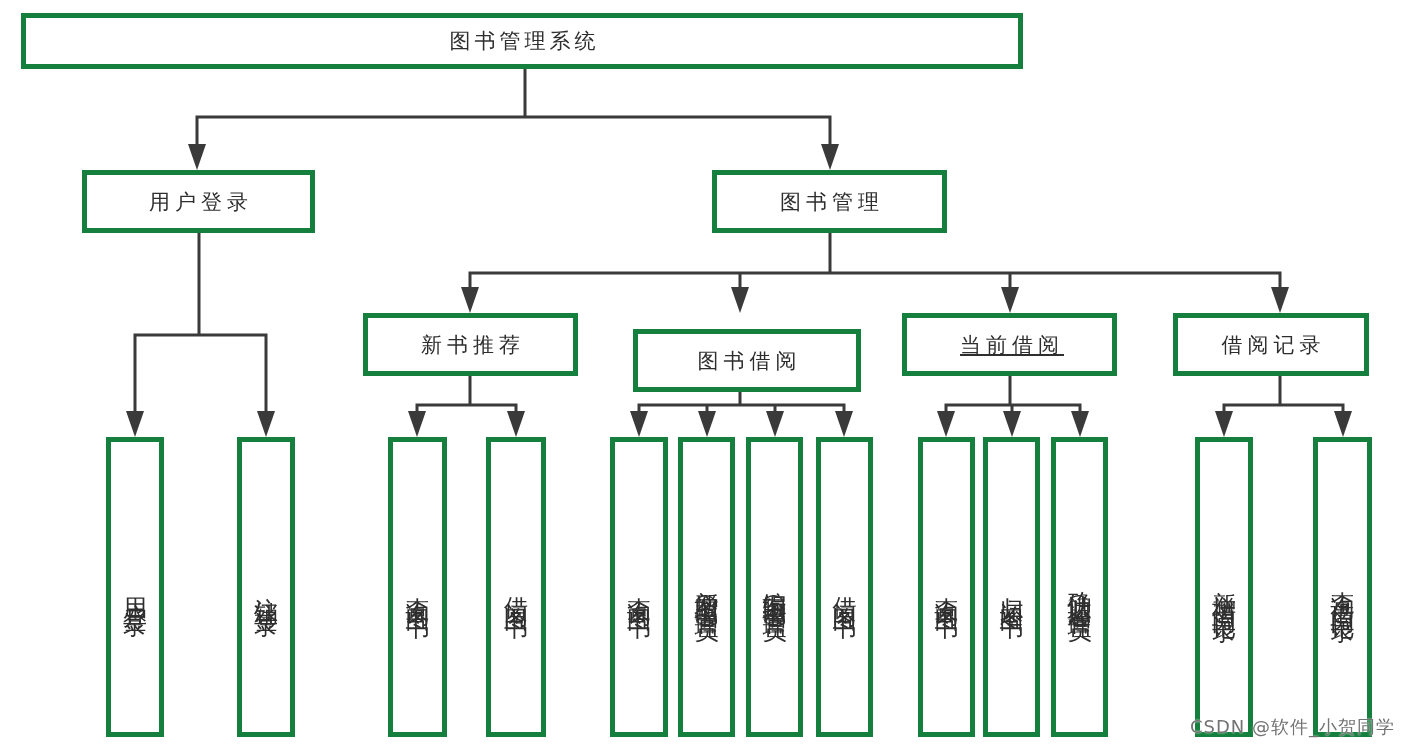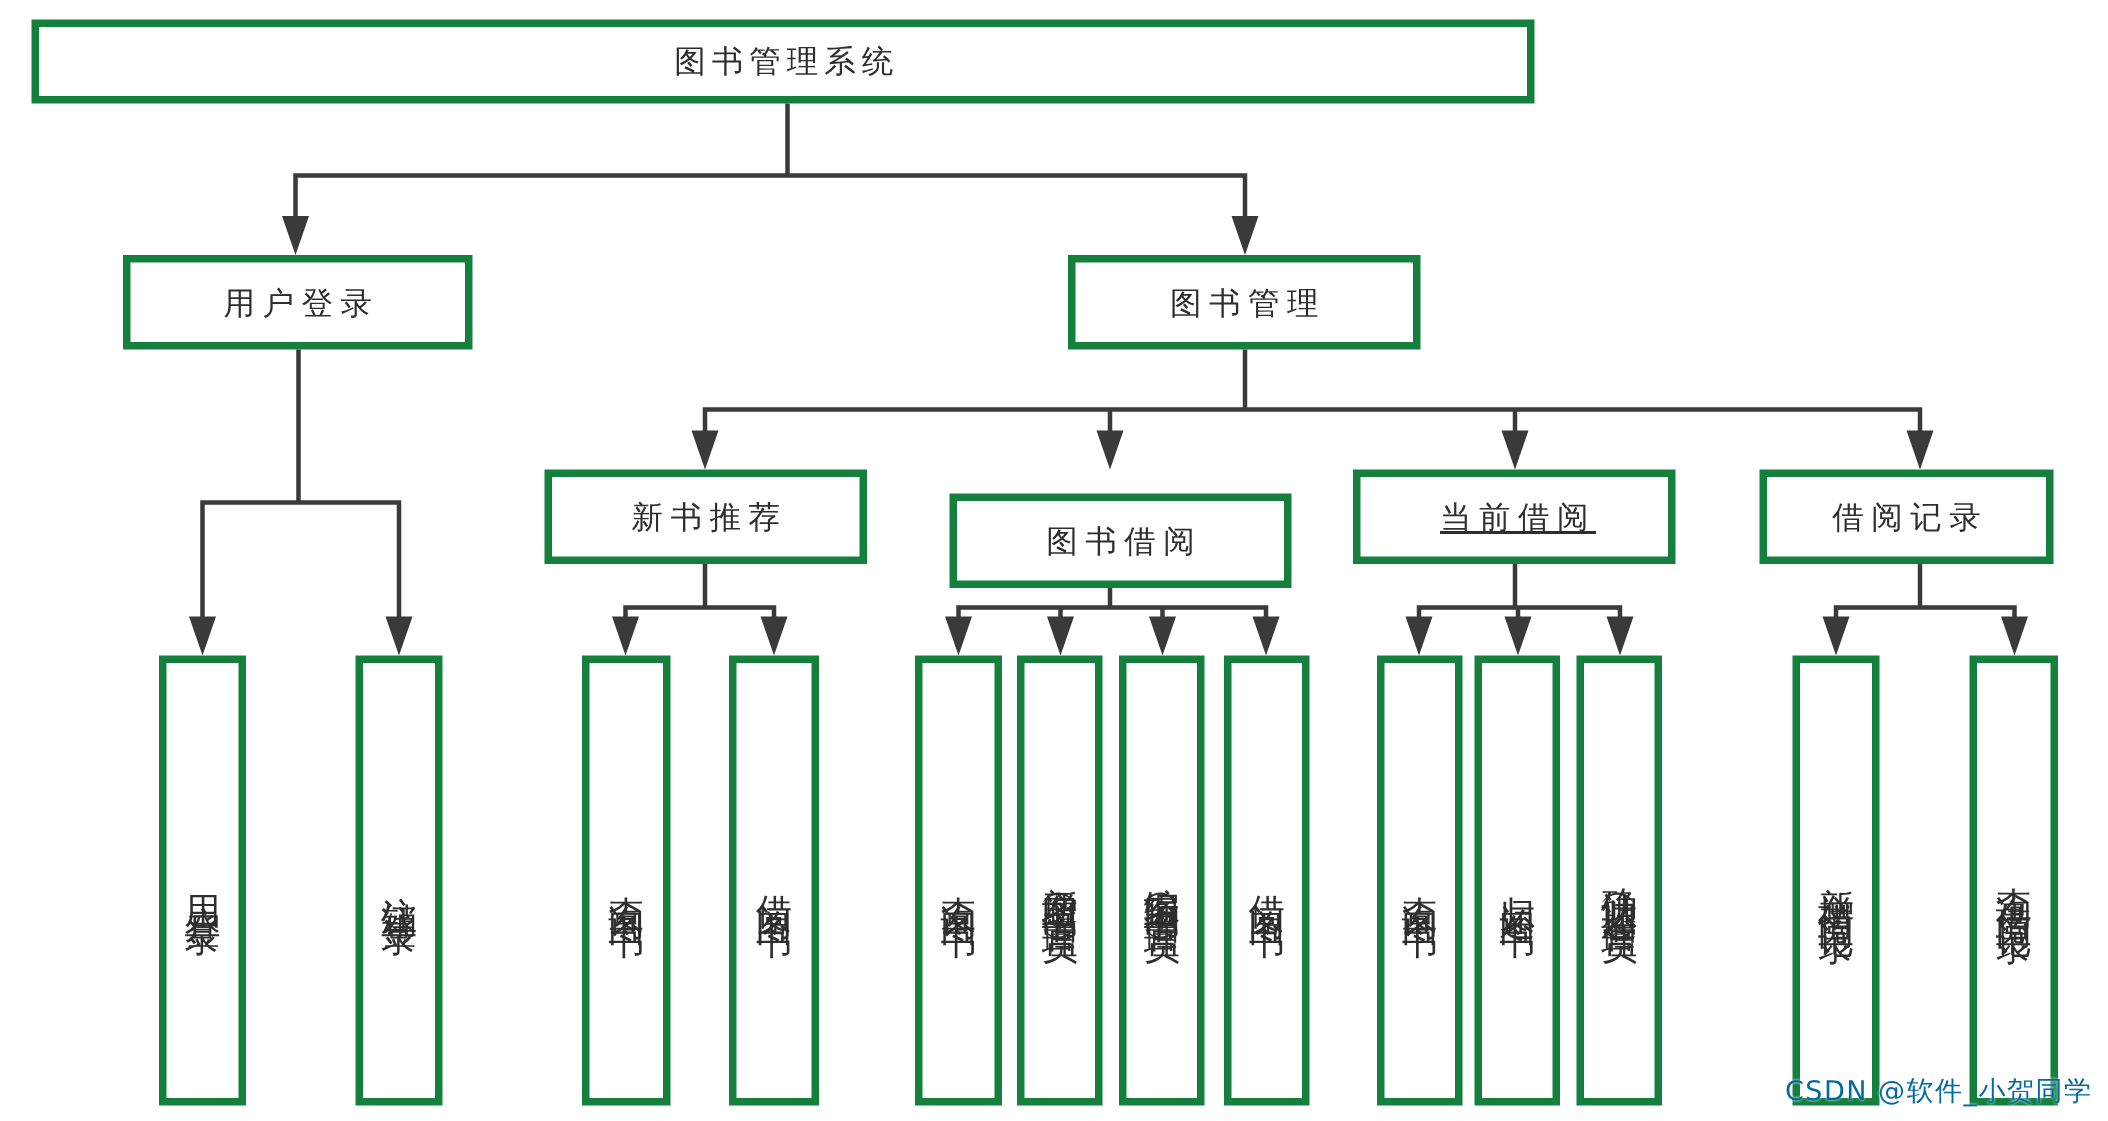--- a/index.html
+++ b/index.html
@@ -32,21 +32,21 @@
     line-height:1;
   }
   .vbox .lbl{padding-top:6px;}
   .vbox.tight{letter-spacing:4px;}
   .watermark{
     position:absolute;
     right:10px;top:715px;
     z-index:3;
     font-size:18px;
     letter-spacing:1px;
-    color:#0369a1;
+    color:#737373;
     text-shadow:0 0 2px #ffffff;
     white-space:nowrap;
   }
 </style>
 </head>
 <body>
 
 <div id="canvas">
 
   <svg id="wires" width="1405" height="747" viewBox="0 0 1405 747">

